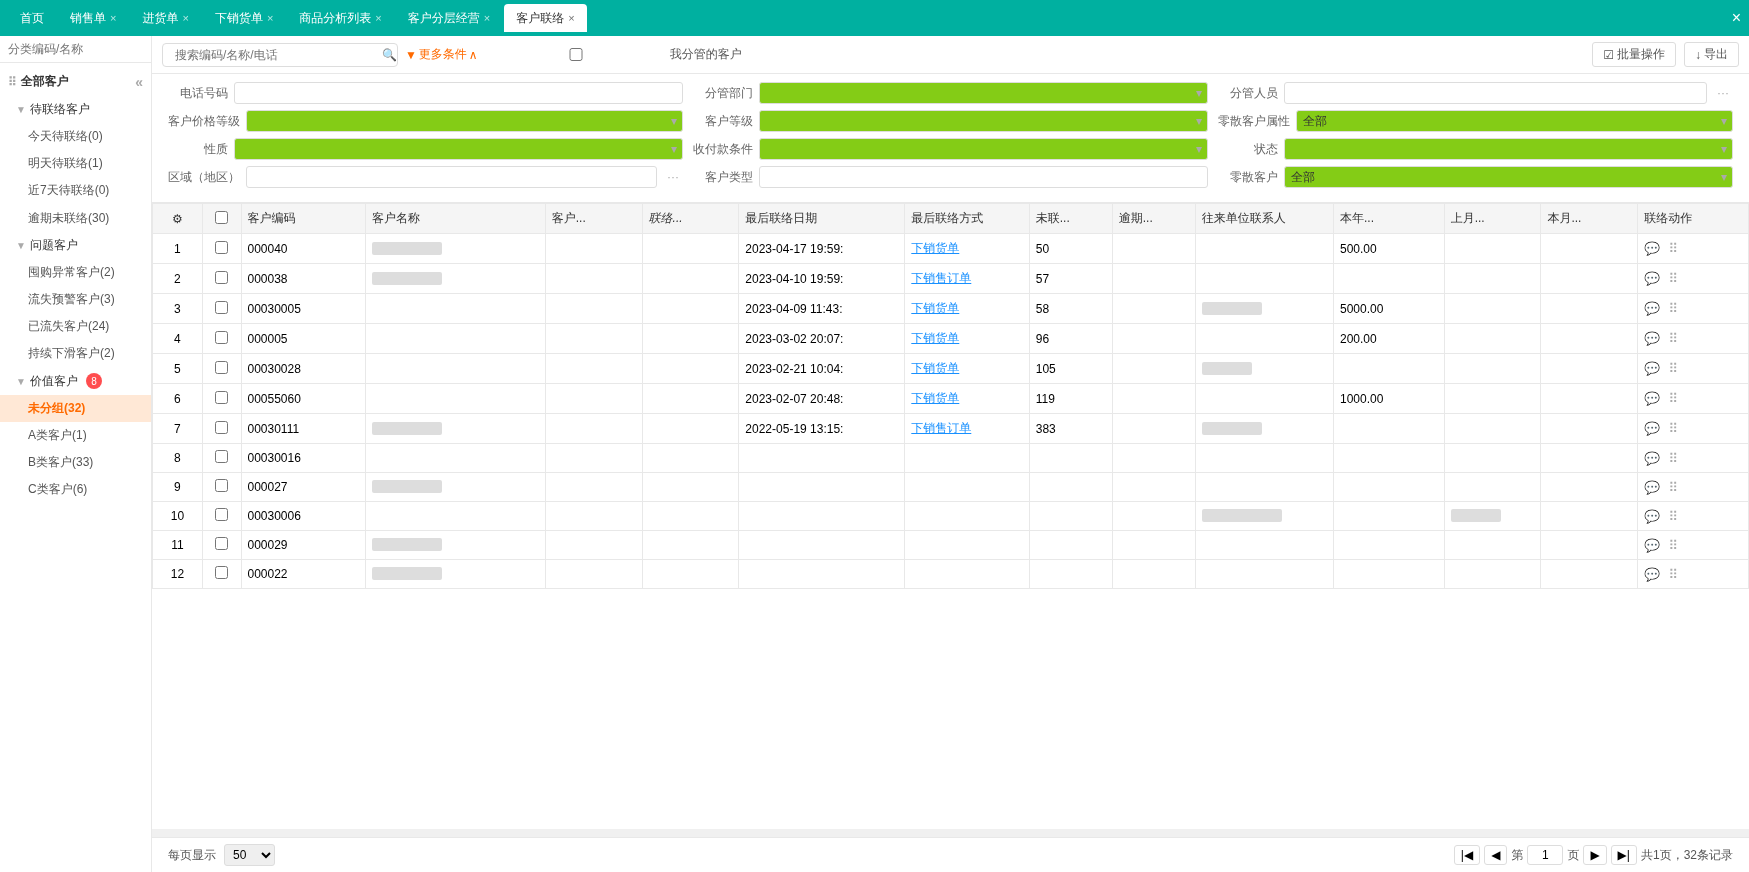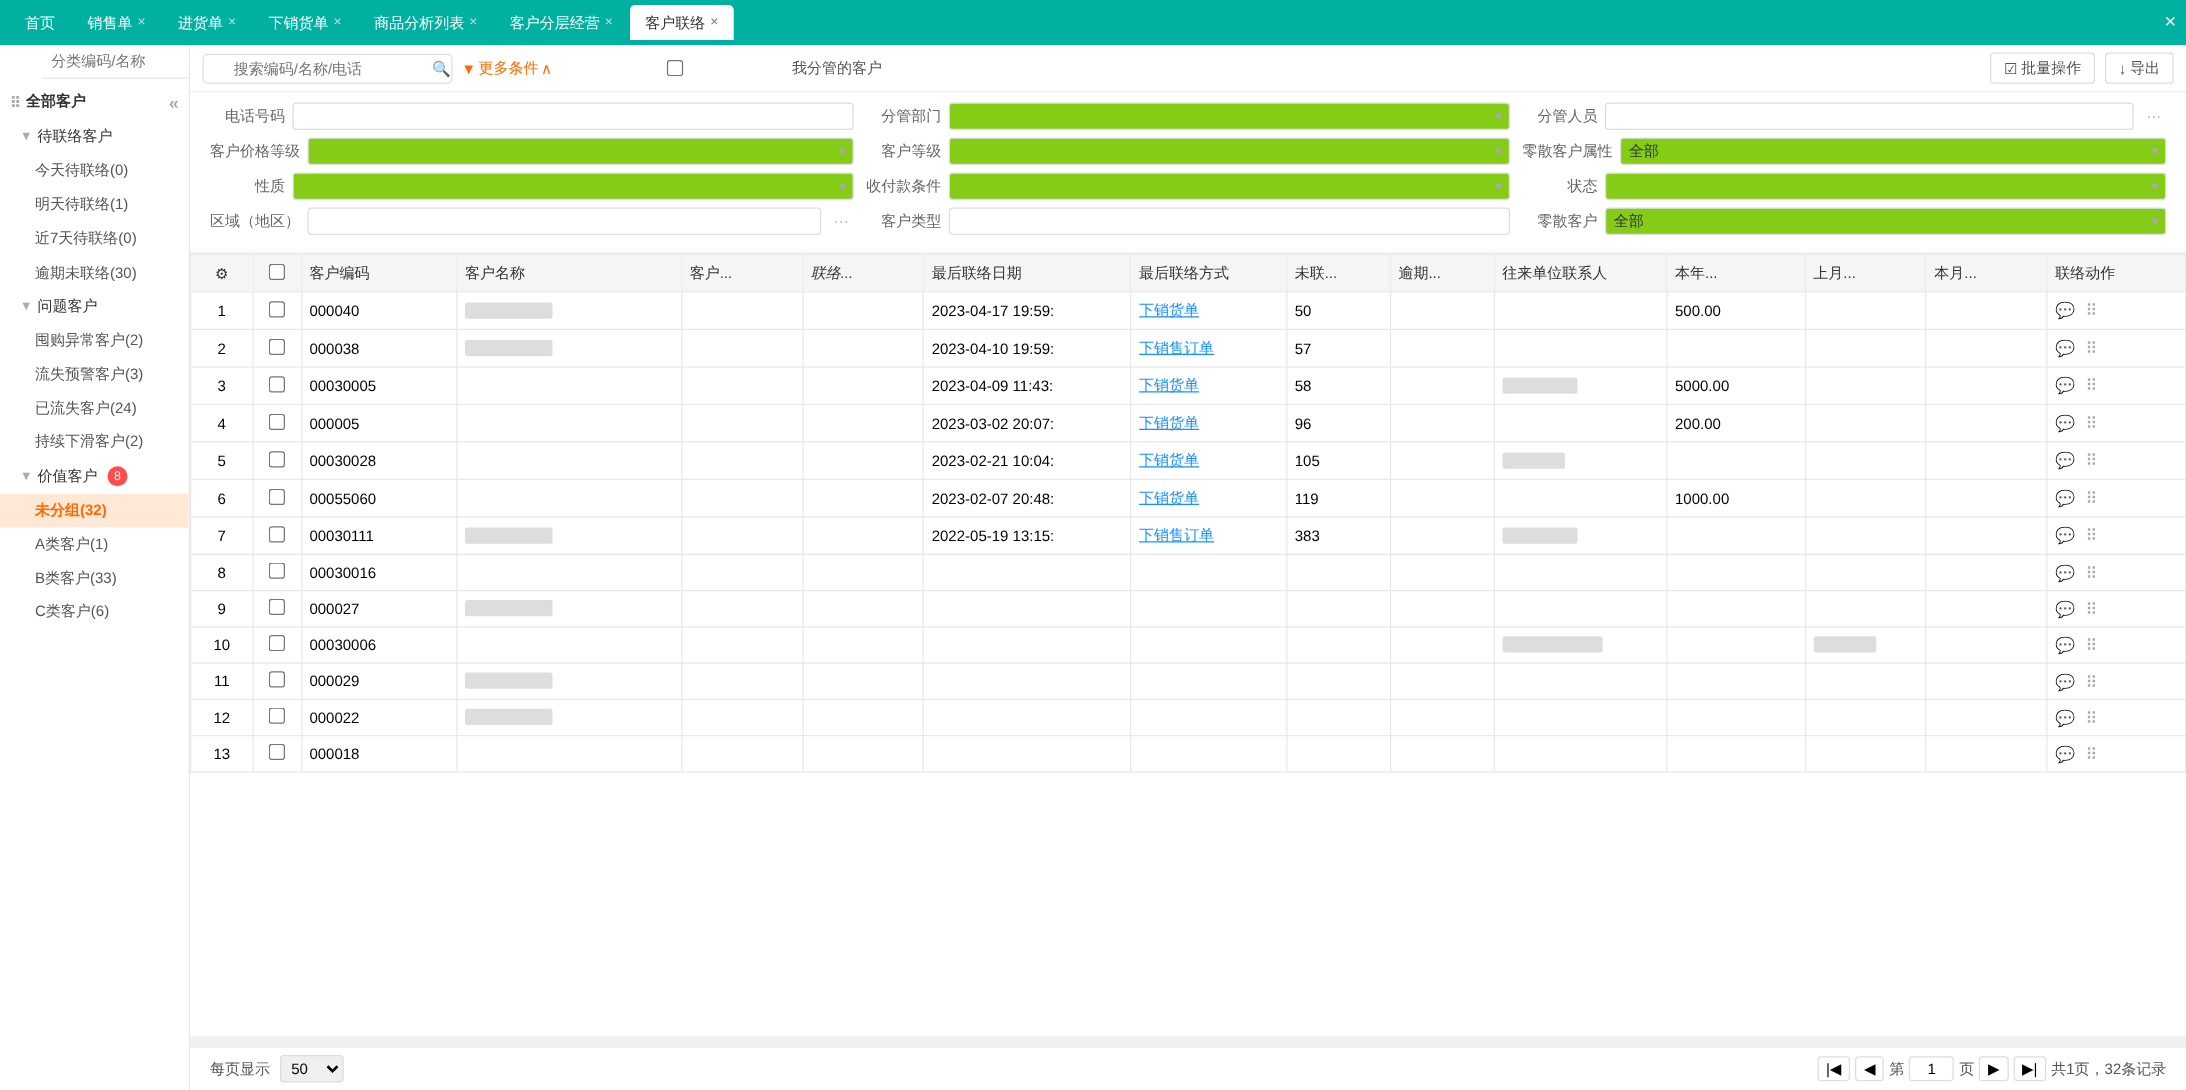--- a/index.html
+++ b/index.html
@@ -62,21 +62,20 @@
       display: flex;
       flex-direction: column;
       overflow: hidden;
     }
     .sidebar-search {
       display: flex;
       align-items: center;
       padding: 6px 8px;
       border-bottom: 1px solid #e8e8e8;
       gap: 4px;
-      margin-left: 33px;
     }
     .sidebar-search input {
       flex: 1;
       border: none;
       outline: none;
       font-size: 12px;
       color: #999;
     }
     .sidebar-tree {
       flex: 1;
@@ -467,21 +466,21 @@
       </div>
       <div class="sidebar-item">
         <span>C类客户(6)</span>
       </div>
     </div>
   </div>
 
   <div class="content-area">
 
     <div class="filter-bar">
-      <input type="text" style="border: 1px solid rgb(221, 221, 221); border-radius: 4px; padding: 4px 28px 4px 24px; width: 200px; outline: none;" placeholder="搜索编码/名称/电话">
+      <input type="text" style="border: 1px solid rgb(221, 221, 221); border-radius: 4px; padding: 4px 28px 4px 12px; width: 236px; outline: none;" placeholder="搜索编码/名称/电话">
       <span style="color:#aaa;margin-left:-24px;cursor:pointer;">🔍</span>
       <span class="more-conditions">
         <span style="color:#ff6a00;">▼</span>
         <span style="color:#ff6a00;">更多条件</span>
         <span style="color:#ff6a00;">∧</span>
       </span>
       <label class="my-customers">
         <input type="checkbox" style="">
         <span>我分管的客户</span>
       </label>
@@ -869,42 +868,20 @@
               <td class="col-thisyear"></td>
               <td class="col-lastmonth"></td>
               <td class="col-thismonth"></td>
               <td class="col-action">
                 <span style="display:flex;gap:8px;color:#aaa;">
                   <span style="cursor:pointer;font-size:13px;">💬</span>
                   <span style="cursor:pointer;font-size:13px;">⠿</span>
                 </span>
               </td>
             </tr>
-            <tr>
-              <td class="col-no" style="text-align: center;">13</td>
-              <td class="col-cb" style="text-align: center;"><input type="checkbox" style=""></td>
-              <td class="col-code">000018</td>
-              <td class="col-name"></td>
-              <td class="col-type"></td>
-              <td class="col-contact"></td>
-              <td class="col-lastdate"></td>
-              <td class="col-lastway"></td>
-              <td class="col-uncontact"></td>
-              <td class="col-overdue"></td>
-              <td class="col-partner"></td>
-              <td class="col-thisyear"></td>
-              <td class="col-lastmonth"></td>
-              <td class="col-thismonth"></td>
-              <td class="col-action">
-                <span style="display:flex;gap:8px;color:#aaa;">
-                  <span style="cursor:pointer;font-size:13px;">💬</span>
-                  <span style="cursor:pointer;font-size:13px;">⠿</span>
-                </span>
-              </td>
-            </tr>
           </tbody>
       </table>
     </div>
 
     <div class="scrollbar-bottom"></div>
 
     <div class="table-footer">
       <span>每页显示</span>
       <select class="page-size-select">
         <option>50</option>

